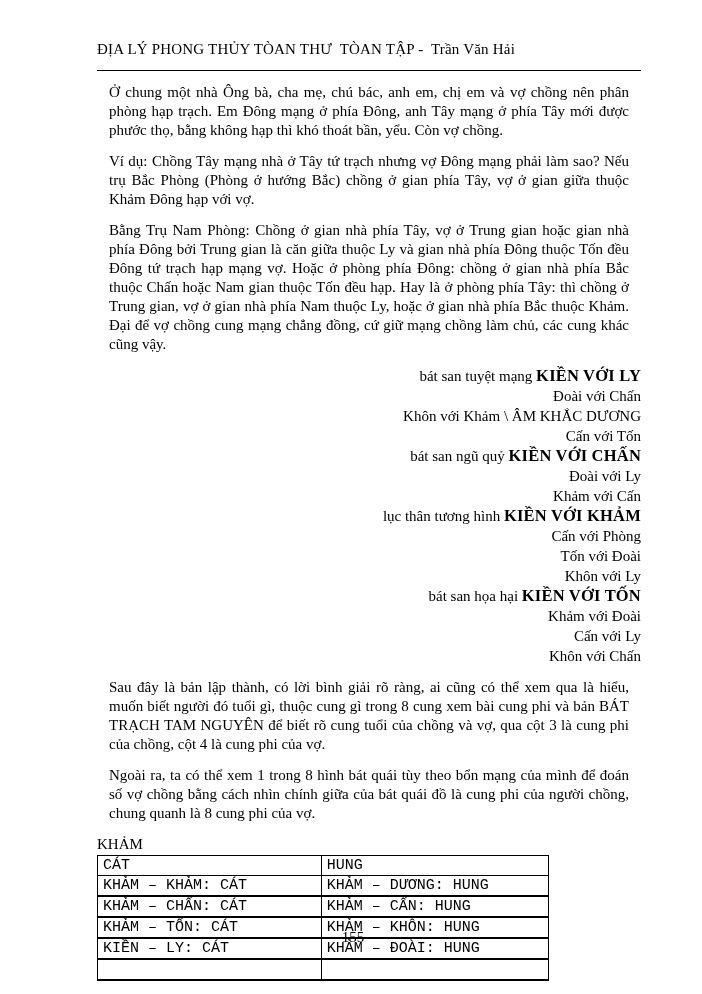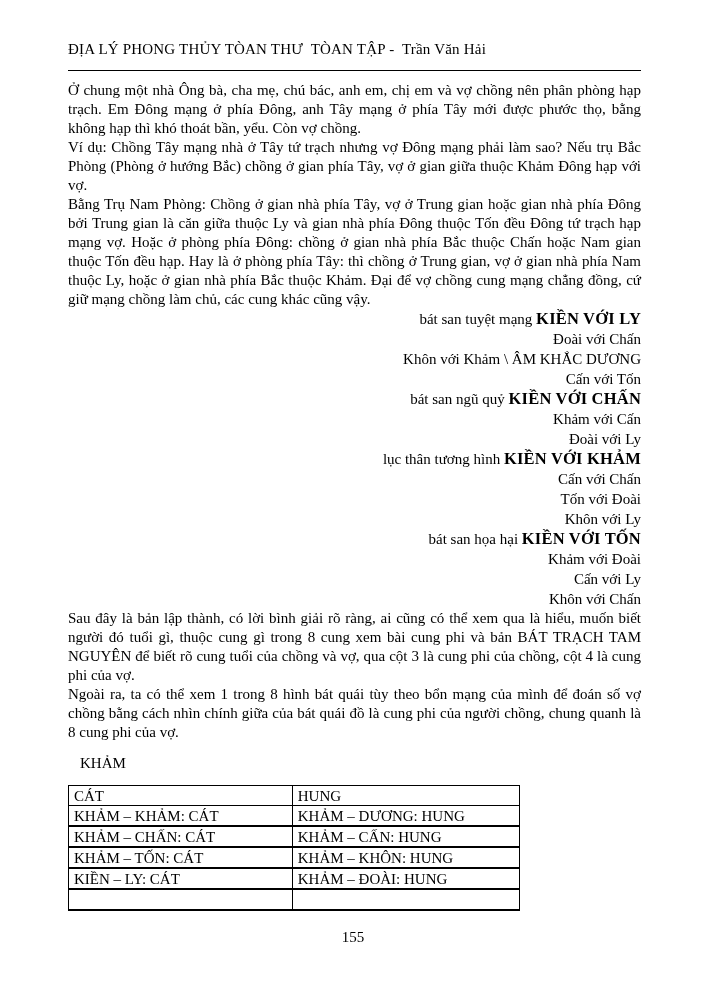--- a/index.html
+++ b/index.html
@@ -7,46 +7,47 @@
     position: relative;
     width: 702px;
     height: 994px;
     margin: 0 auto;
     background: #ffffff;
     color: #000000;
     font-family: "Liberation Serif", "DejaVu Serif", serif;
     font-size: 15px;
     line-height: 19px;
     box-sizing: border-box;
-    padding: 40px 61px 0 68px;
+    padding: 40px 61px 0 97px;
     overflow: hidden;
   }
   .header-title {
     white-space: pre-wrap;
     font-size: 15px;
     letter-spacing: 0.2px;
   }
   .header-rule {
     border: none;
     border-top: 1.6px solid #000;
     margin: 11px 0 0 0;
   }
   .body-text { margin-top: 10px; }
   .para {
-    margin: 0;
+    margin: 12px;
     text-align: justify;
   }
   .line { margin: 0; text-align: right; }
   .line b.big { font-size: 16.5px; letter-spacing: 0.2px; }
-  .table-label { margin: 12px; }
+  .table-label { margin: 0; }
   table.phoi {
     border-collapse: collapse;
     width: 452px;
     table-layout: fixed;
     margin-top: 1px;
+    font-family: Liberation Mono, monospace;
   }
   table.phoi, table.phoi td { border: 1.4px solid #000; }
   table.phoi td {
     height: 19px;
     padding: 0 5px;
     font-size: 15px;
     line-height: 18px;
     vertical-align: middle;
     border-bottom-width: 2.4px;
   }
@@ -74,24 +75,24 @@
 
     <p class="para">Ở chung một nhà Ông bà, cha mẹ, chú bác, anh em, chị em và vợ chồng nên phân phòng hạp trạch. Em Đông mạng ở phía Đông, anh Tây mạng ở phía Tây mới được phước thọ, bằng không hạp thì khó thoát bần, yểu. Còn vợ chồng.</p>
     <p class="para">Ví dụ: Chồng Tây mạng nhà ở Tây tứ trạch nhưng vợ Đông mạng phải làm sao? Nếu trụ Bắc Phòng (Phòng ở hướng Bắc) chồng ở gian phía Tây, vợ ở gian giữa thuộc Khảm Đông hạp với vợ.</p>
     <p class="para">Bằng Trụ Nam Phòng: Chồng ở gian nhà phía Tây, vợ ở Trung gian hoặc gian nhà phía Đông bởi Trung gian là căn giữa thuộc Ly và gian nhà phía Đông thuộc Tốn đều Đông tứ trạch hạp mạng vợ. Hoặc ở phòng phía Đông: chồng ở gian nhà phía Bắc thuộc Chấn hoặc Nam gian thuộc Tốn đều hạp. Hay là ở phòng phía Tây: thì chồng ở Trung gian, vợ ở gian nhà phía Nam thuộc Ly, hoặc ở gian nhà phía Bắc thuộc Khảm. Đại để vợ chồng cung mạng chẳng đồng, cứ giữ mạng chồng làm chủ, các cung khác cũng vậy.</p>
 
     <div class="line"><span>bát san tuyệt mạng </span><b class="big">KIỀN VỚI LY</b></div>
     <div class="line"><span>Đoài với Chấn</span><b class="big"></b></div>
     <div class="line"><span>Khôn với Khảm \ ÂM KHẮC DƯƠNG</span><b class="big"></b></div>
     <div class="line"><span>Cấn với Tốn</span><b class="big"></b></div>
     <div class="line"><span>bát san ngũ quỷ </span><b class="big">KIỀN VỚI CHẤN</b></div>
+    <div class="line"><span>Đoài với Ly</span><b class="big"></b></div>
     <div class="line"><span>Khảm với Cấn</span><b class="big"></b></div>
-    <div class="line"><span>Đoài với Ly</span><b class="big"></b></div>
     <div class="line"><span>lục thân tương hình </span><b class="big">KIỀN VỚI KHẢM</b></div>
-    <div class="line"><span>Cấn với Chấn</span><b class="big"></b></div>
+    <div class="line"><span>Cấn với Phòng</span><b class="big"></b></div>
     <div class="line"><span>Tốn với Đoài</span><b class="big"></b></div>
     <div class="line"><span>Khôn với Ly</span><b class="big"></b></div>
     <div class="line"><span>bát san họa hại </span><b class="big">KIỀN VỚI TỐN</b></div>
     <div class="line"><span>Khảm với Đoài</span><b class="big"></b></div>
     <div class="line"><span>Cấn với Ly</span><b class="big"></b></div>
     <div class="line"><span>Khôn với Chấn</span><b class="big"></b></div>
 
     <p class="para">Sau đây là bản lập thành, có lời bình giải rõ ràng, ai cũng có thể xem qua là hiểu, muốn biết người đó tuổi gì, thuộc cung gì trong 8 cung xem bài cung phi và bản BÁT TRẠCH TAM NGUYÊN để biết rõ cung tuổi của chồng và vợ, qua cột 3 là cung phi của chồng, cột 4 là cung phi của vợ.</p>
     <p class="para">Ngoài ra, ta có thể xem 1 trong 8 hình bát quái tùy theo bổn mạng của mình để đoán số vợ chồng bằng cách nhìn chính giữa của bát quái đồ là cung phi của người chồng, chung quanh là 8 cung phi của vợ.</p>
 

